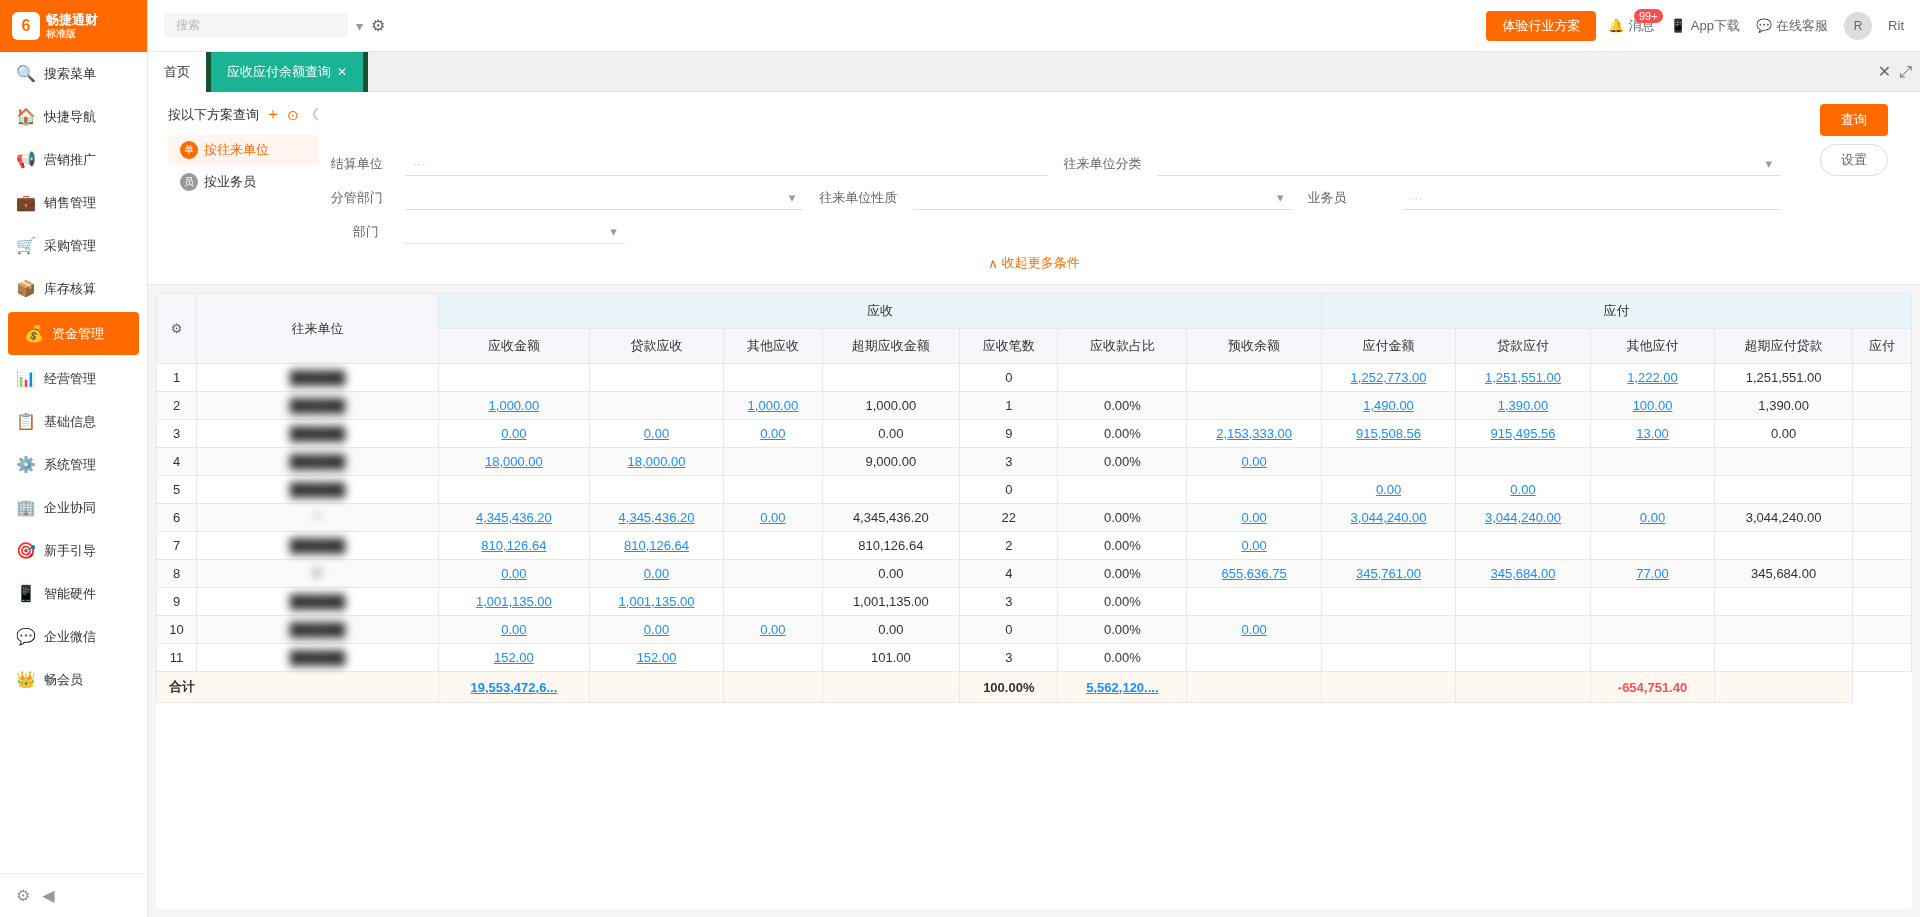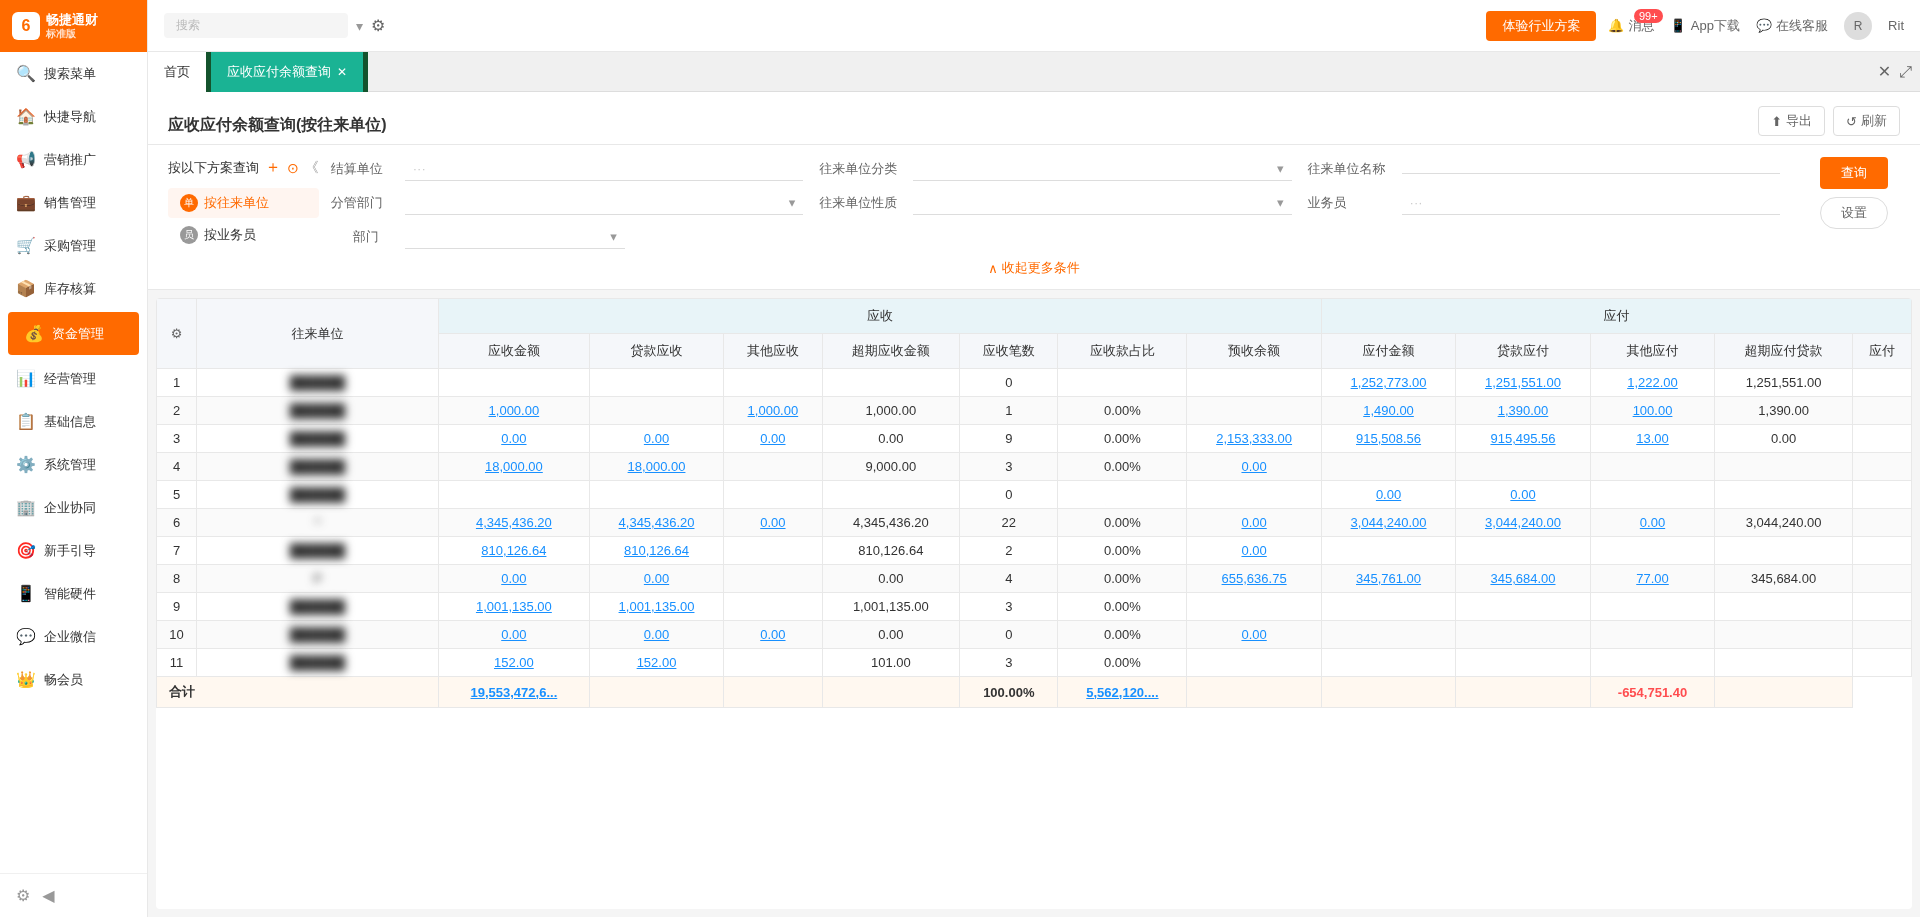--- a/index.html
+++ b/index.html
@@ -198,33 +198,20 @@
       <span class="tab-close">✕</span>
     </div>
     <div class="tab-right">
       <span class="tab-right-btn">✕</span>
       <span class="tab-right-btn">⤢</span>
     </div>
   </div>
 
   <div class="page-content">
 
-    <div style="background:#fff; padding:14px 20px 0; display:flex; justify-content:space-between; align-items:center; border-bottom:1px solid #e8e8e8; position:relative;">
-      <h2 class="page-title">应收应付余额查询(按往来单位)</h2>
-      <div style="display:flex; gap:8px; margin-bottom:8px;">
-        <button class="btn-export">
-          <span>⬆</span>
-          <span>导出</span>
-        </button>
-        <button class="btn-refresh">
-          <span>↺</span>
-          <span>刷新</span>
-        </button>
-      </div>
-    </div>
 
     <div style="background:#fff; padding:12px 20px; border-bottom:1px solid #e8e8e8; position:relative;">
 
       <div style="position:absolute; right:32px; top:12px; display:flex; flex-direction:column; gap:8px; z-index:10;">
         <button class="btn-query">查询</button>
         <button class="btn-setting">设置</button>
       </div>
 
       <div style="display:flex; gap:12px;">
 
@@ -240,37 +227,32 @@
             <span>按往来单位</span>
           </div>
           <div class="query-type-item">
             <div class="query-type-icon gray">员</div>
             <span>按业务员</span>
           </div>
         </div>
 
         <div style="flex:1; padding-right:120px;">
 
-          <div style="display:flex; gap:16px; margin-bottom:10px; align-items:center;">
+          <div style="display:flex; gap:16px; margin-bottom:10px; align-items:center;margin-top:48px;">
             <div style="display:flex; align-items:center; gap:4px; flex:1;">
               <span style="font-size:13px; color:#666; white-space:nowrap; width:70px;">结算单位</span>
               <div style="flex:1; border-bottom:1px solid #ddd; padding:4px 8px; display:flex; justify-content:space-between; cursor:pointer; min-width:200px;">
                 <span style="color:#ccc;">···</span>
               </div>
             </div>
             <div style="display:flex; align-items:center; gap:4px; flex:1;">
               <span style="font-size:13px; color:#666; white-space:nowrap; width:90px;">往来单位分类</span>
               <div style="flex:1; border-bottom:1px solid #ddd; padding:4px 8px; display:flex; justify-content:space-between; cursor:pointer; min-width:200px;">
                 <span style="color:#ccc;"></span>
                 <span style="color:#999;">▾</span>
-              </div>
-            </div>
-            <div style="display:flex; align-items:center; gap:4px; flex:1;">
-              <span style="font-size:13px; color:#666; white-space:nowrap; width:90px;">往来单位名称</span>
-              <div style="flex:1; border-bottom:1px solid #ddd; padding:4px 8px; min-width:200px;">
               </div>
             </div>
           </div>
 
           <div style="display:flex; gap:16px; margin-bottom:10px; align-items:center;">
             <div style="display:flex; align-items:center; gap:4px; flex:1;">
               <span style="font-size:13px; color:#666; white-space:nowrap; width:70px;">分管部门</span>
               <div style="flex:1; border-bottom:1px solid #ddd; padding:4px 8px; display:flex; justify-content:space-between; cursor:pointer; min-width:200px;">
                 <span style="color:#ccc;"></span>
                 <span style="color:#999;">▾</span>

